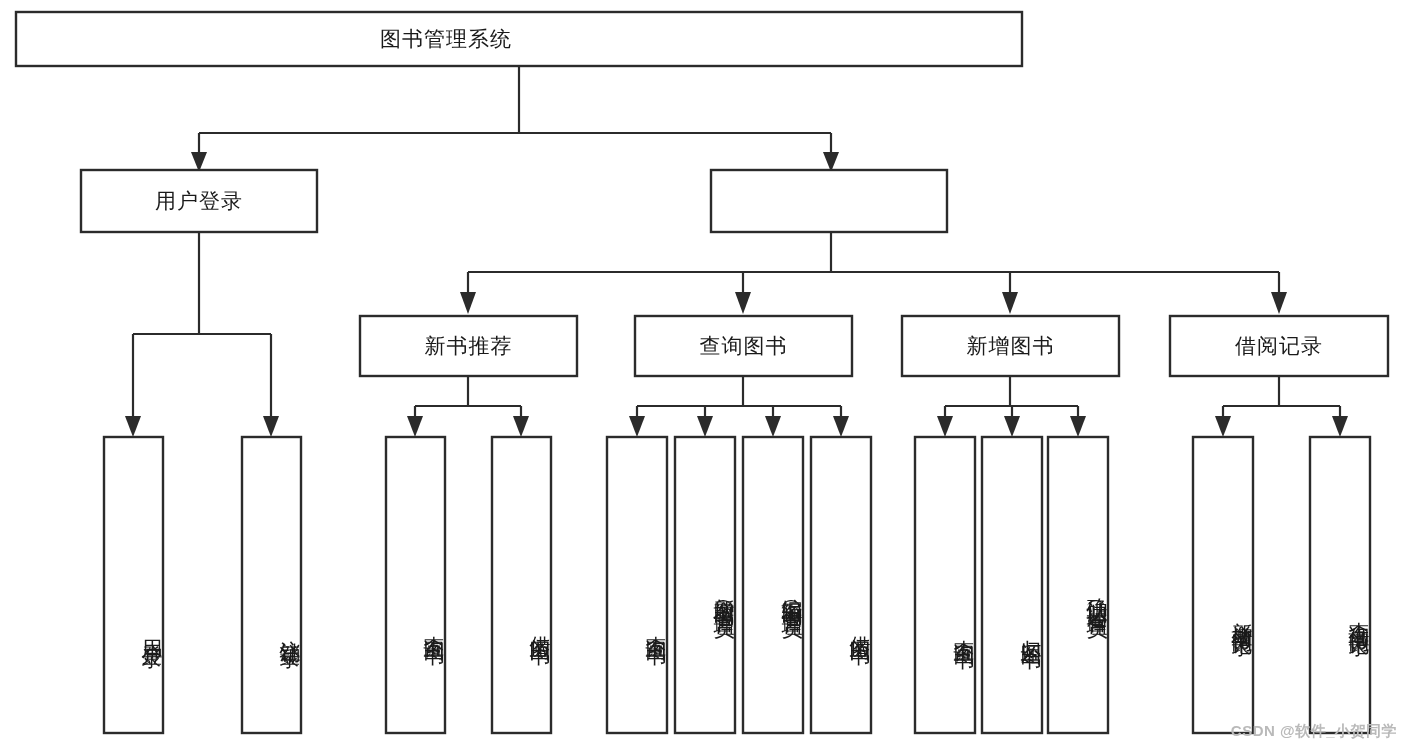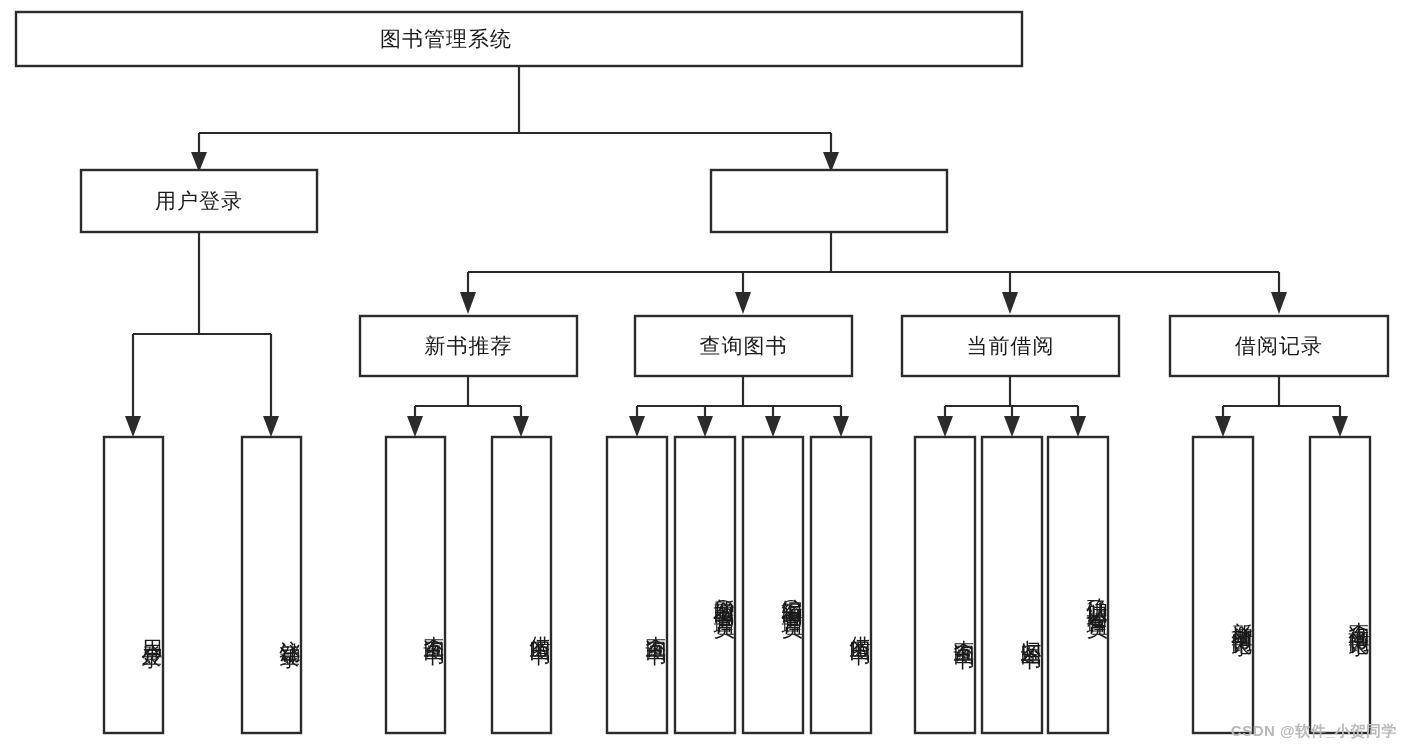--- a/index.html
+++ b/index.html
@@ -196,21 +196,21 @@
     <rect class="node-box" x="1193" y="437" width="60" height="296"></rect>
     <rect class="node-box" x="1310" y="437" width="60" height="296"></rect>
   </svg>
 
   <div class="node-label-h" style="left:16px; top:12px; width:860px; height:54px;">图书管理系统</div>
 
   <div class="node-label-h" style="left:81px; top:170px; width:236px; height:62px;">用户登录</div>
 
   <div class="node-label-h" style="left:360px; top:316px; width:217px; height:60px;">新书推荐</div>
   <div class="node-label-h" style="left:635px; top:316px; width:217px; height:60px;">查询图书</div>
-  <div class="node-label-h" style="left:902px; top:316px; width:217px; height:60px;">当前借阅</div>
+  <div class="node-label-h" style="left:902px; top:316px; width:217px; height:60px;">新增图书</div>
   <div class="node-label-h" style="left:1170px; top:316px; width:218px; height:60px;">借阅记录</div>
 
   <div class="node-label-v" style="left:104px; top:513px; width:59px; height:220px;">用户登录</div>
   <div class="node-label-v" style="left:242px; top:513px; width:59px; height:220px;">注销登录</div>
 
   <div class="node-label-v" style="left:386px; top:505px; width:59px; height:228px;">查询图书</div>
   <div class="node-label-v" style="left:492px; top:505px; width:59px; height:228px;">借阅图书</div>
 
   <div class="node-label-v" style="left:607px; top:505px; width:60px; height:228px;">查询图书</div>
   <div class="node-label-v" style="left:675px; top:443px; width:60px; height:290px;">新增图书（管理员）</div>

